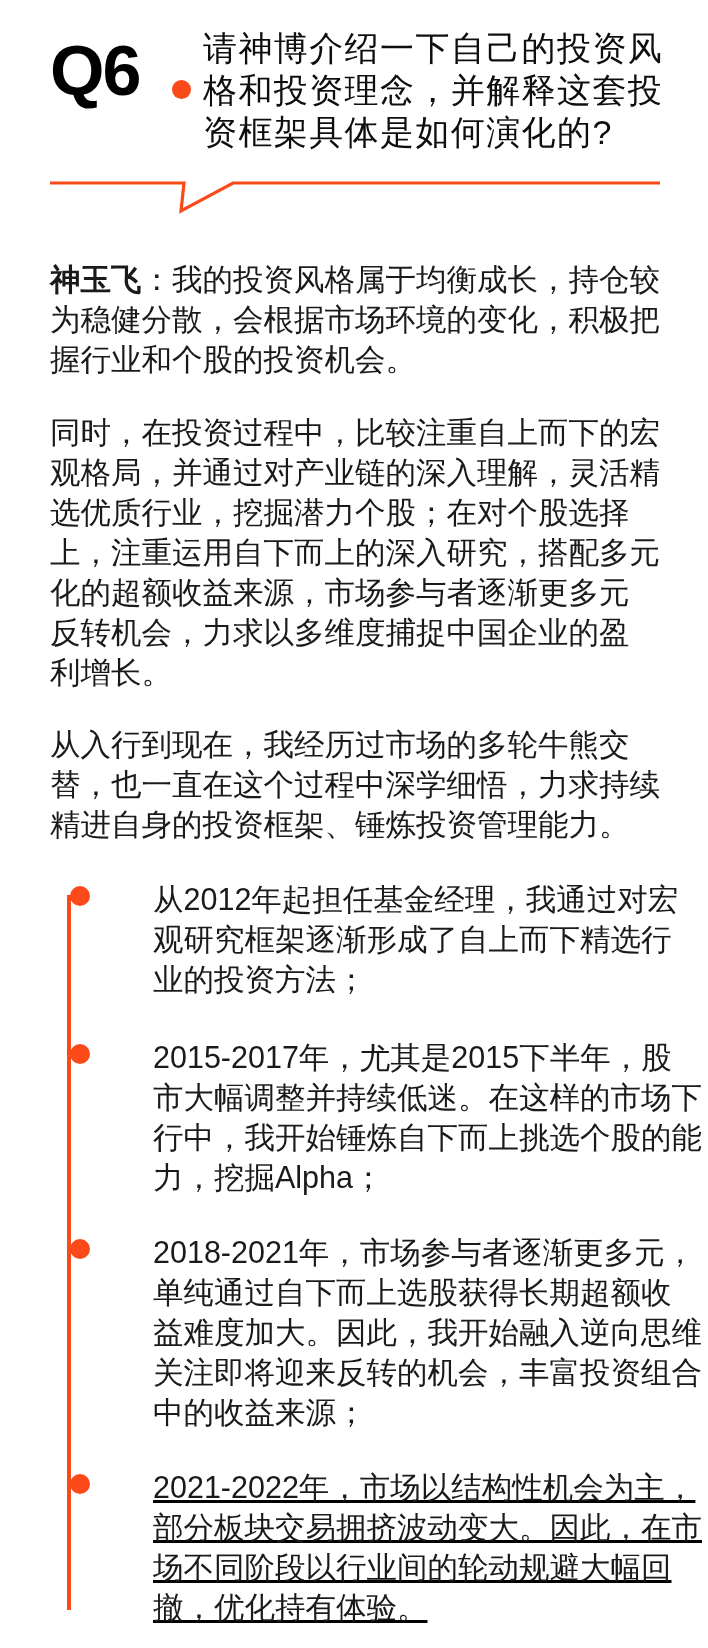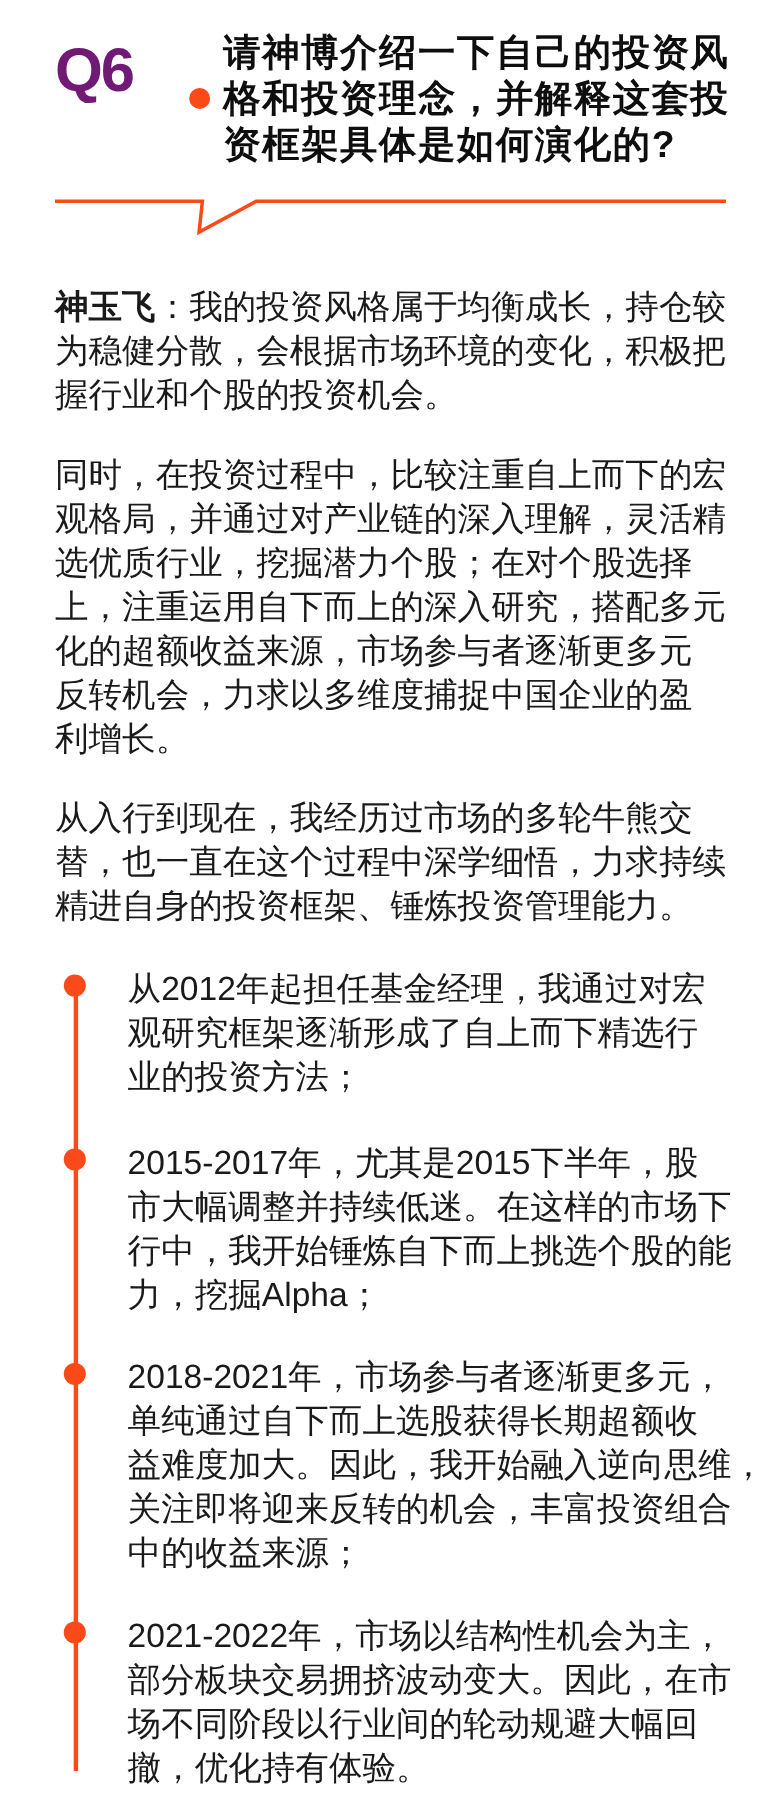--- a/index.html
+++ b/index.html
@@ -8,42 +8,42 @@
     height: 1648px;
     background: #ffffff;
     position: relative;
     font-family: "Liberation Sans", "DejaVu Sans", sans-serif;
     overflow: hidden;
   }
   .q-number {
     position: absolute;
     left: 50px;
     top: 36px;
-    font-size: 56px;
+    font-size: 70px;
     line-height: 1;
     font-weight: bold;
     letter-spacing: -2px;
-    color: #701a75;
+    color: #000000;
   }
   .q-dot {
     position: absolute;
     left: 172px;
     top: 80px;
     width: 19px;
     height: 19px;
     border-radius: 50%;
   }
   .q-text {
     position: absolute;
     left: 203px;
     top: 27px;
     width: 490px;
     font-size: 34px;
     line-height: 42px;
-    font-weight: bold;
+    font-weight: normal;
     letter-spacing: 1.4px;
     color: #0e0e0e;
     white-space: pre-line;
   }
   .divider-svg {
     position: absolute;
     left: 0;
     top: 175px;
   }
   .para {
@@ -61,27 +61,28 @@
   .speaker { font-weight: bold; text-align: center; }
   .timeline-line {
     position: absolute;
     left: 67px;
     top: 895px;
     width: 3.5px;
     height: 715px;
   }
   .tl-item {
     position: absolute;
-    left: 0;
+    left: 12px;
     width: 624px;
+    padding-left: 25px;
   }
   .tl-item-1 { top: 879px; }
   .tl-item-2 { top: 1037px; }
   .tl-item-3 { top: 1232px; }
-  .tl-item-4 { top: 1467px; }
+  .tl-item-4 { top: 1467px; text-decoration: underline; }
   .tl-dot {
     position: absolute;
     left: 58px;
     top: 7px;
     width: 20px;
     height: 20px;
     border-radius: 50%;
   }
   .tl-text {
     margin-left: 116px;

